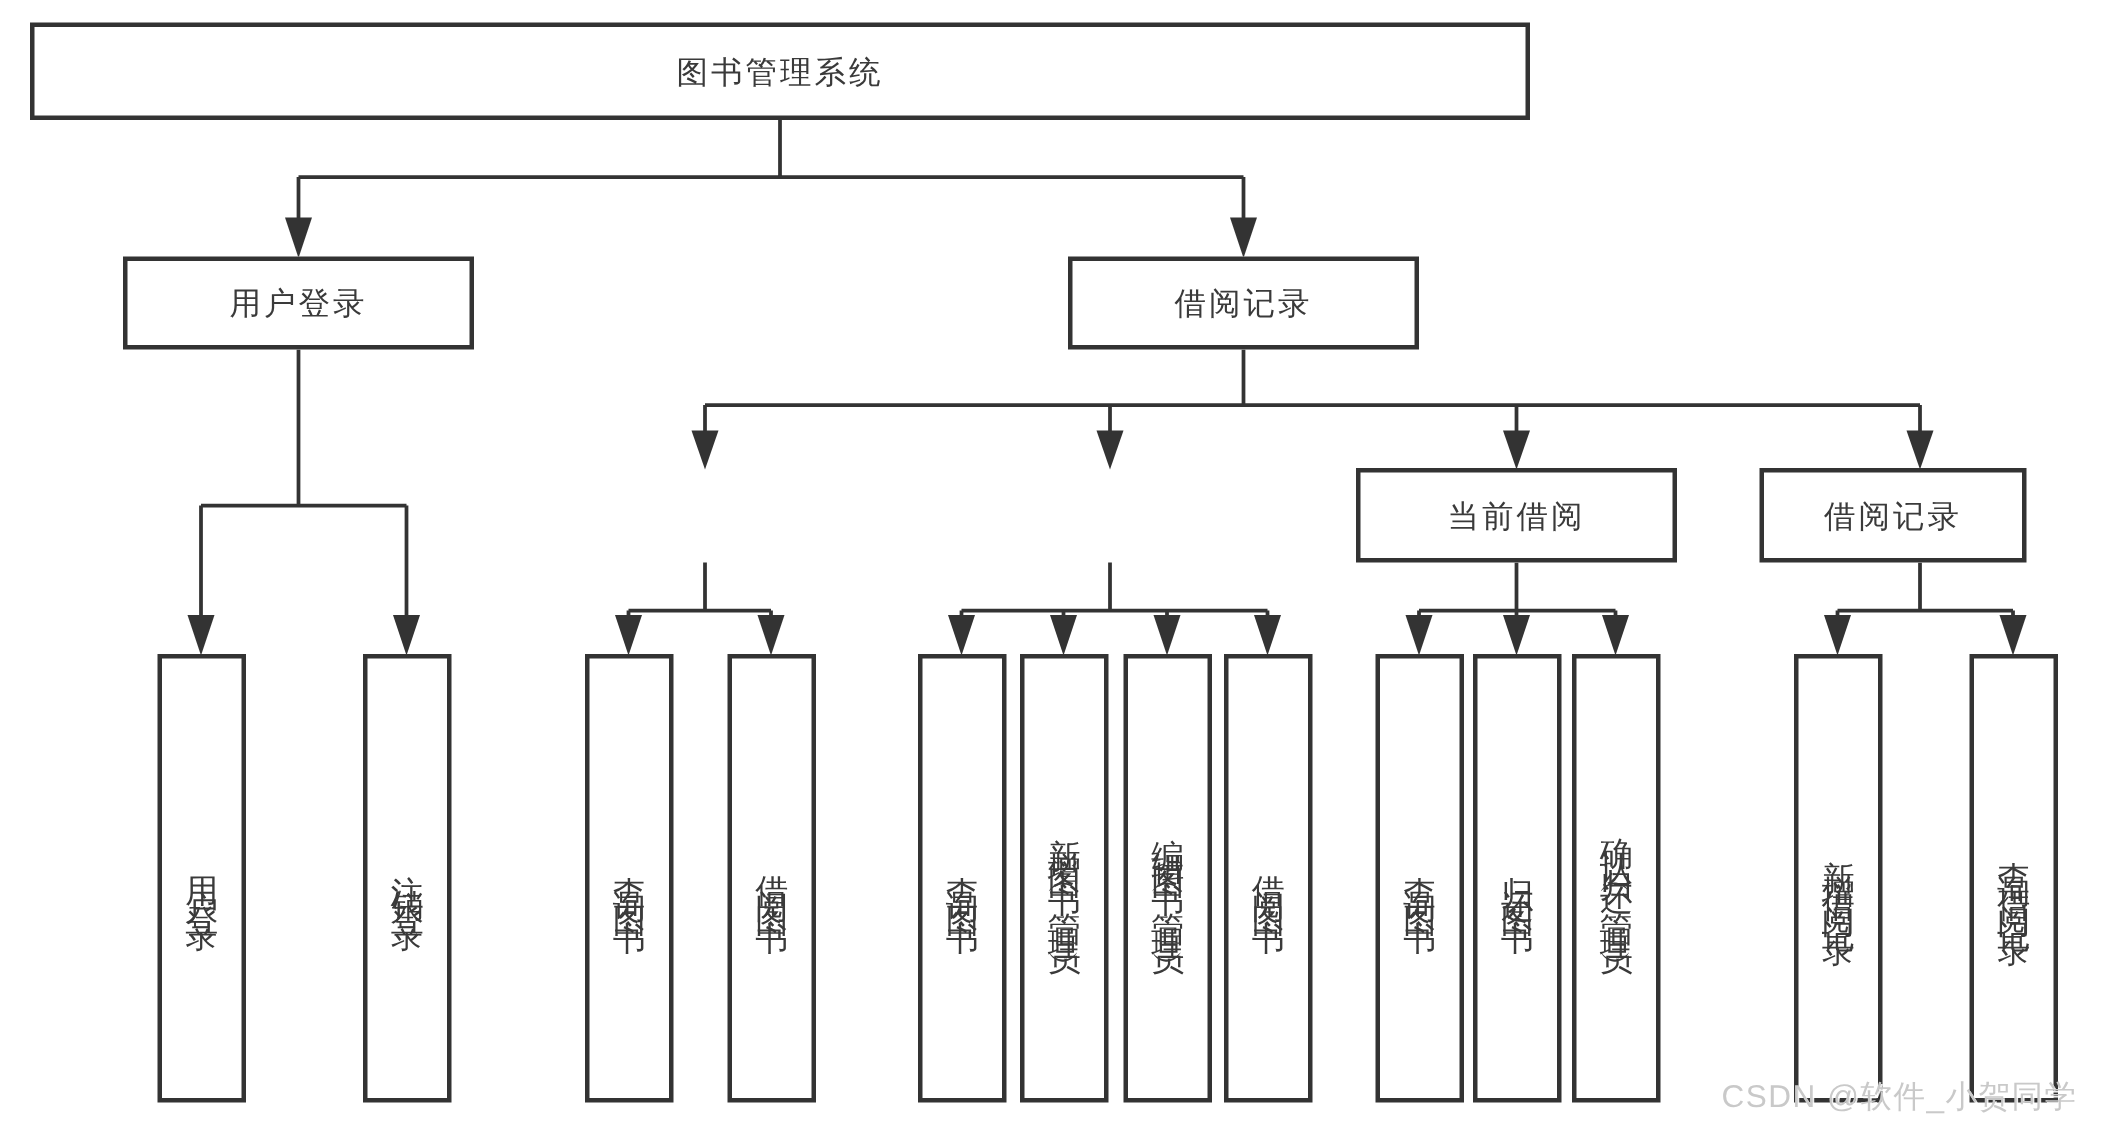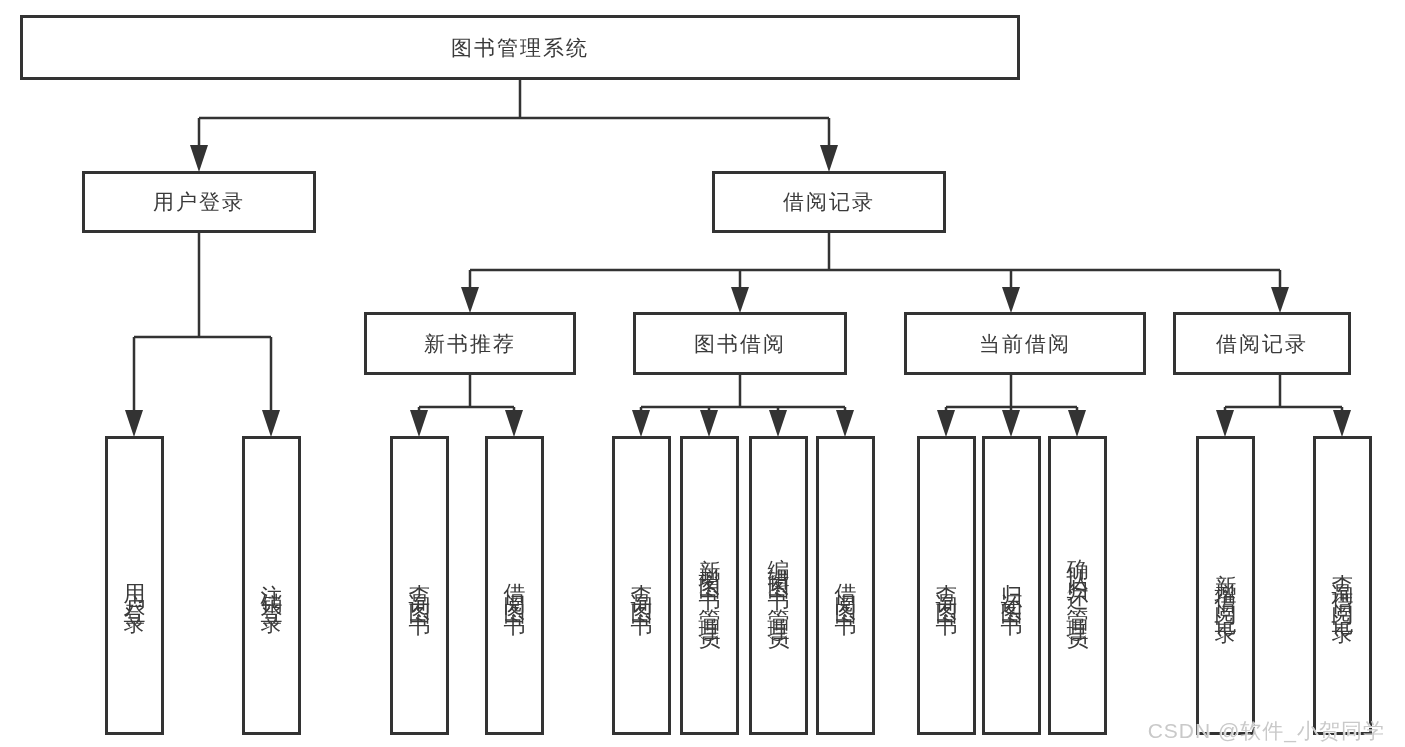--- a/index.html
+++ b/index.html
@@ -107,27 +107,21 @@
     <span>图书管理系统</span>
   </div>
 
   <div class="node hnode" style="left:82px;top:171px;width:234px;height:62px">
     <span>用户登录</span>
   </div>
   <div class="node hnode" style="left:712px;top:171px;width:234px;height:62px">
     <span>借阅记录</span>
   </div>
 
-  <div class="node hnode" style="left:364px;top:312px;width:212px;height:63px">
-    <span>新书推荐</span>
-  </div>
-  <div class="node hnode" style="left:633px;top:312px;width:214px;height:63px">
-    <span>图书借阅</span>
-  </div>
-  <div class="node hnode" style="left:904px;top:312px;width:242px;height:63px">
+  <div class="node hnode" style="left:904px;top:312px;width:214px;height:63px">
     <span>当前借阅</span>
   </div>
   <div class="node hnode" style="left:1173px;top:312px;width:178px;height:63px">
     <span>借阅记录</span>
   </div>
 
   <div class="node leaf" style="left:105px">
     <span class="vtext">用户登录</span>
   </div>
   <div class="node leaf" style="left:242px">

